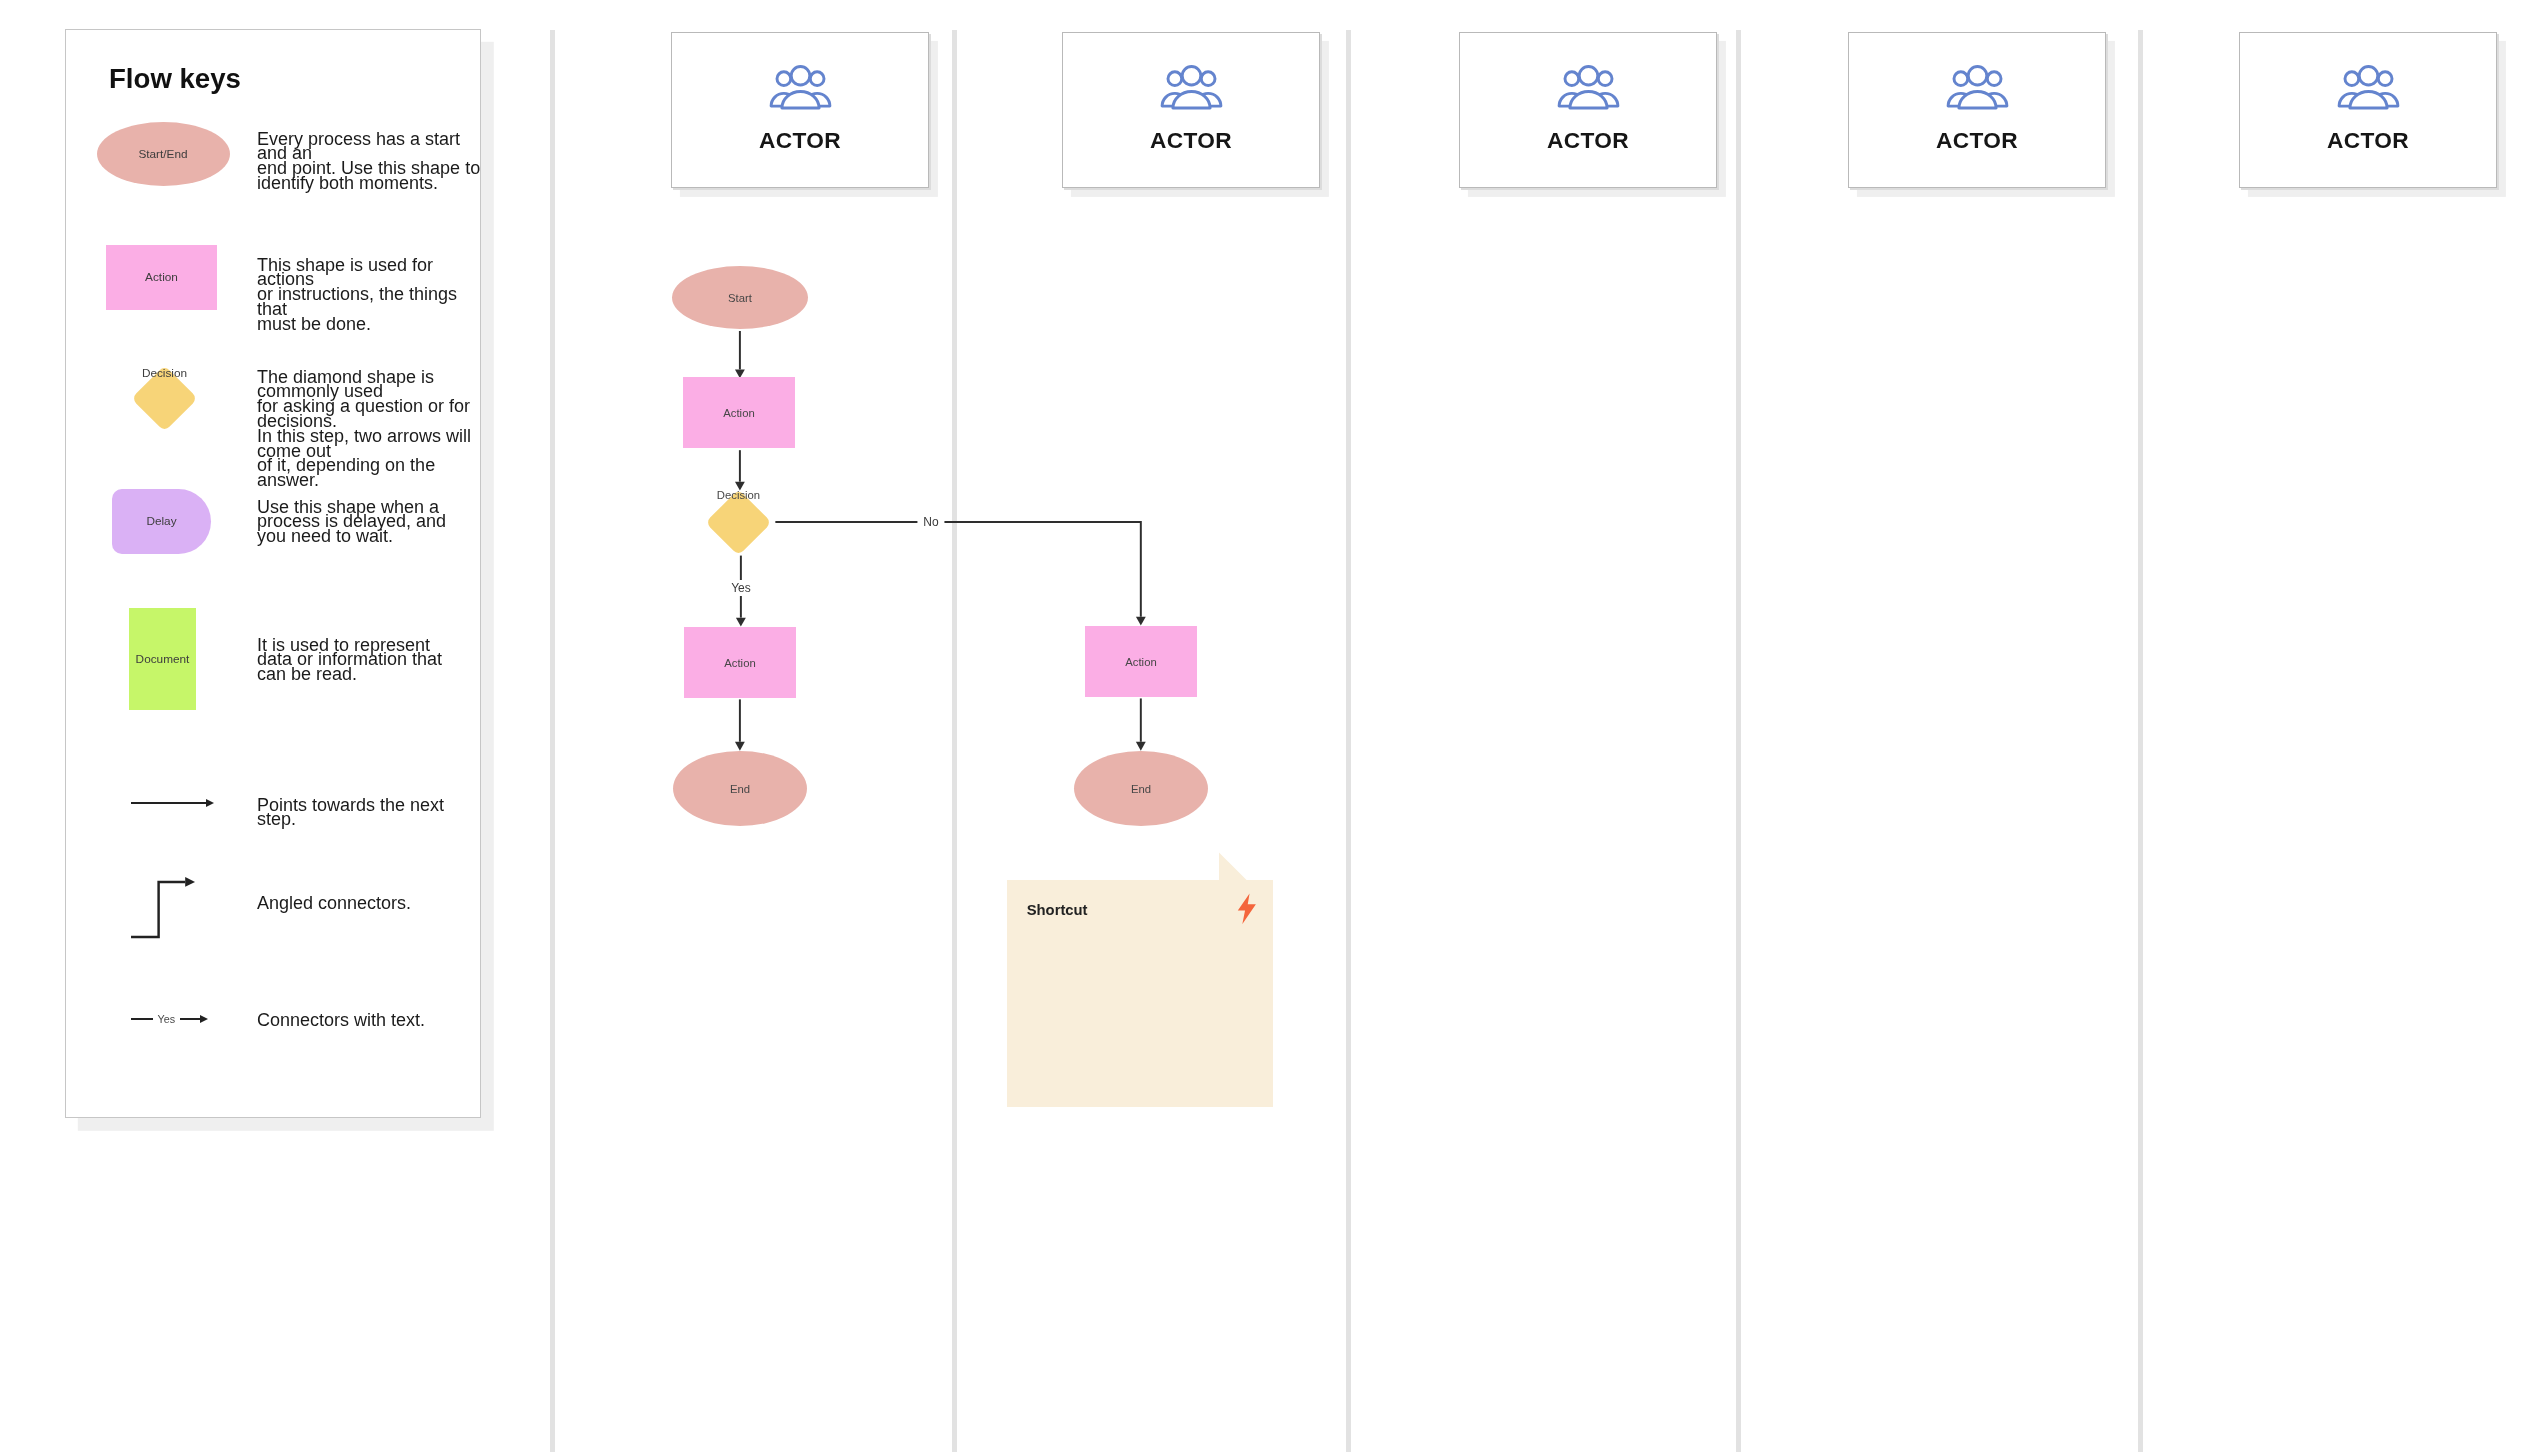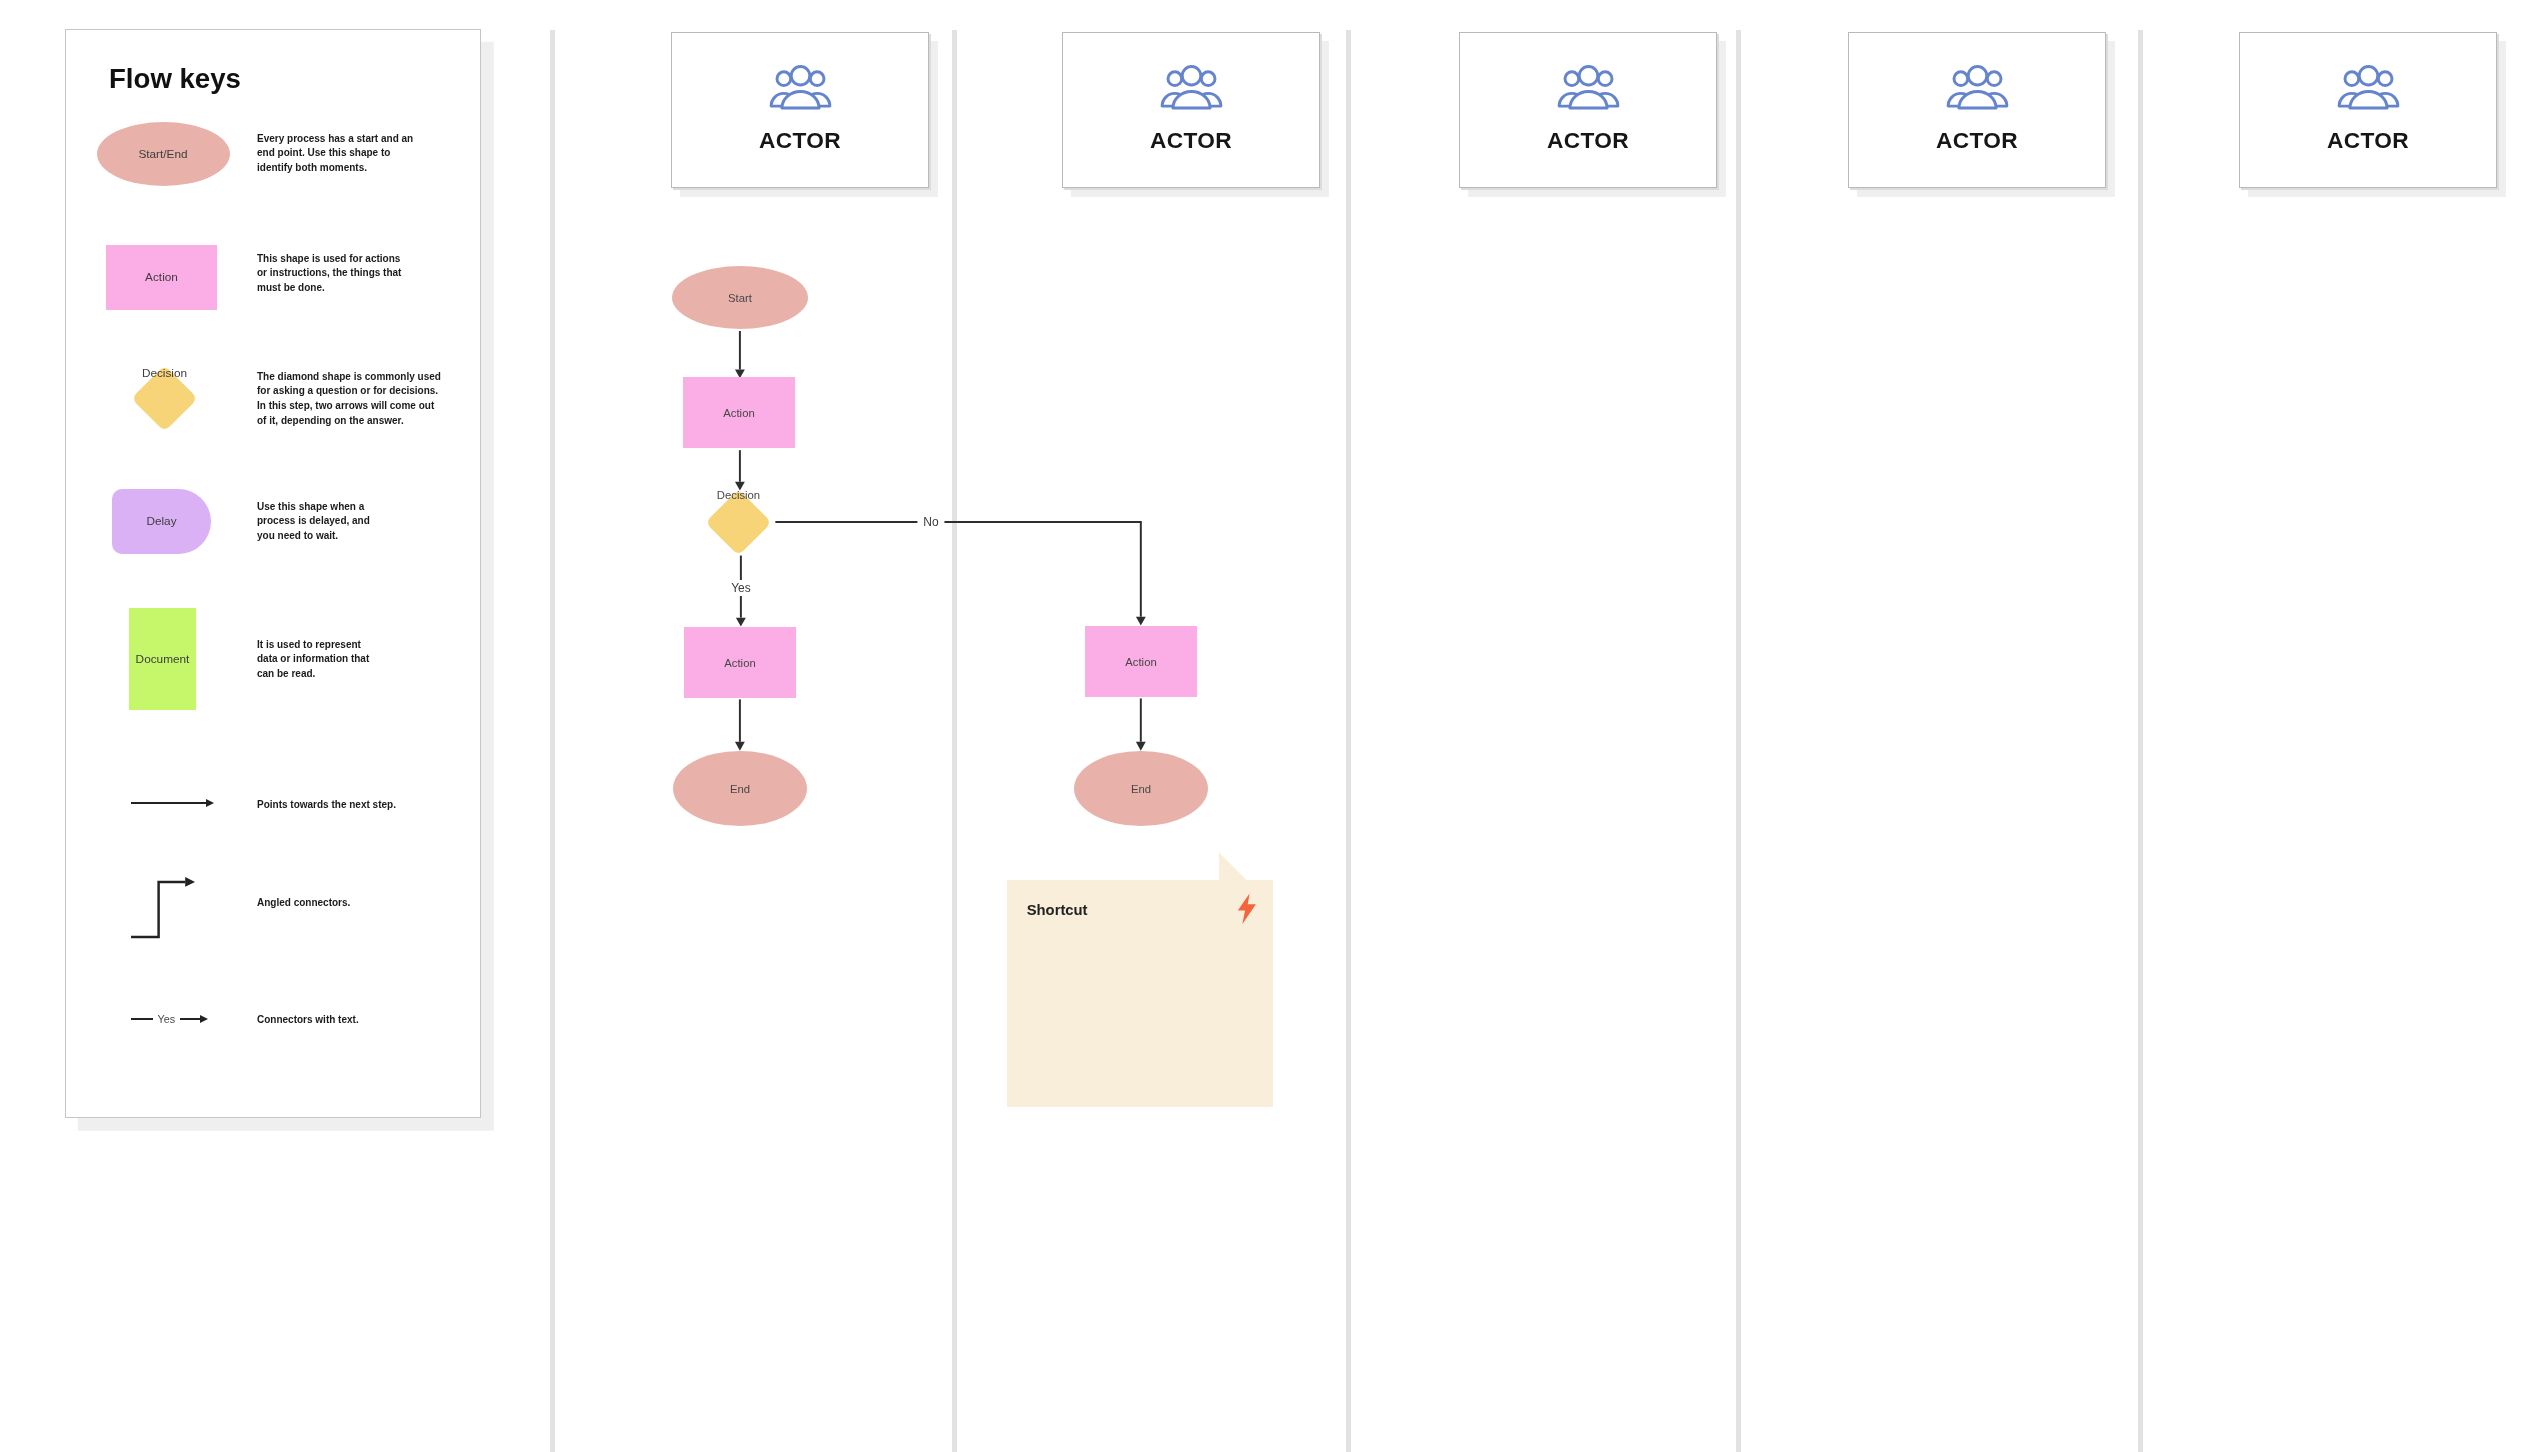--- a/index.html
+++ b/index.html
@@ -14,22 +14,22 @@
               border:1.5px solid #B9B9B9;box-shadow:2px 2px 0 #DCDCDC, 8.9px 8.9px 0 #EFEFEF;
               display:flex;flex-direction:column;align-items:center;margin-left:38px;}
   .actor-card .icon{margin-top:31.5px;}
   .actor-label{margin-top:15.8px;font-size:22.7px;font-weight:700;letter-spacing:0.4px;color:#161616;}
 
   
   .legend{position:absolute;left:42px;top:28.6px;width:414px;height:1087px;background:#fff;
           border:1.5px solid #C6C6C6;box-shadow:12.8px 12.8px 0 #EFEFEF;margin-left:23px;}
   .legend-title{position:absolute;left:43px;top:33px;font-size:27.6px;font-weight:700;color:#111;}
   .shape-label{font-size:11.8px;color:#3d3d3d;}
-  .legend-desc{position:absolute;left:191px;width:229px;font-size:10px;line-height:14.8px;
-               font-weight:700;color:#1b1b1b;white-space:pre-line;}
+  .legend-desc{position:absolute;left:191px;width:229px;font-size:18px;line-height:14.8px;
+               font-weight:400;color:#1b1b1b;white-space:pre-line;}
   .lshape{position:absolute;display:flex;align-items:center;justify-content:center;}
   .ellipse{border-radius:50%;background:var(--start-end-fill,#E8B2AB);}
   .rect-action{background:var(--action-fill,#FBAEE5);}
   .delay-shape{background:var(--delay-fill,#DAB1F5);border-radius:9.9px 32.5px 32.5px 9.9px;}
   .doc-shape{background:var(--document-fill,#C6F669);}
   .diamond-wrap{position:absolute;}
   .diamond-bg{position:absolute;background:var(--decision-fill,#F7D478);border-radius:6.9px;
               transform:rotate(45deg);}
   .diamond-label{position:absolute;inset:0;display:flex;justify-content:center;}
   .arrow-flex{position:absolute;display:flex;align-items:center;}
@@ -75,21 +75,21 @@
     <div class="lshape ellipse" style="left:30.5px;top:92px;width:133px;height:64px">
       <span class="shape-label">Start/End</span>
     </div>
     <div class="legend-desc" style="top:102px">Every process has a start and an
 end point. Use this shape to
 identify both moments.</div>
 
     <div class="lshape rect-action" style="left:40px;top:215px;width:111px;height:65px">
       <span class="shape-label">Action</span>
     </div>
-    <div class="legend-desc" style="top:222px">This shape is used for actions
+    <div class="legend-desc" style="top:228px">This shape is used for actions
 or instructions, the things that
 must be done.</div>
 
     <div class="diamond-wrap" style="left:65px;top:336px;width:67px;height:67px">
       <div class="diamond-bg" style="left:9.9px;top:9.9px;width:47px;height:47px"></div>
       <div class="diamond-label">
           <span class="shape-label">Decision</span>
         </div>
     </div>
     <div class="legend-desc" style="top:340px">The diamond shape is commonly used

